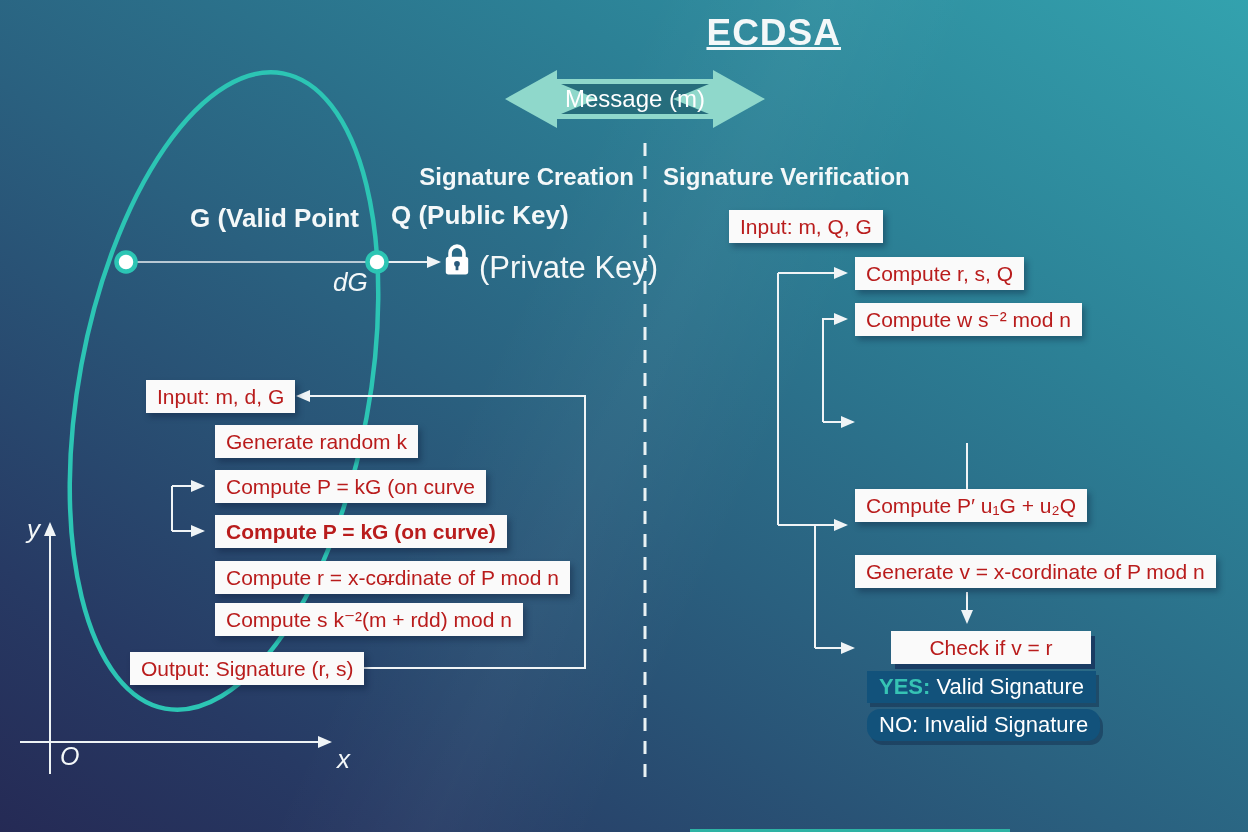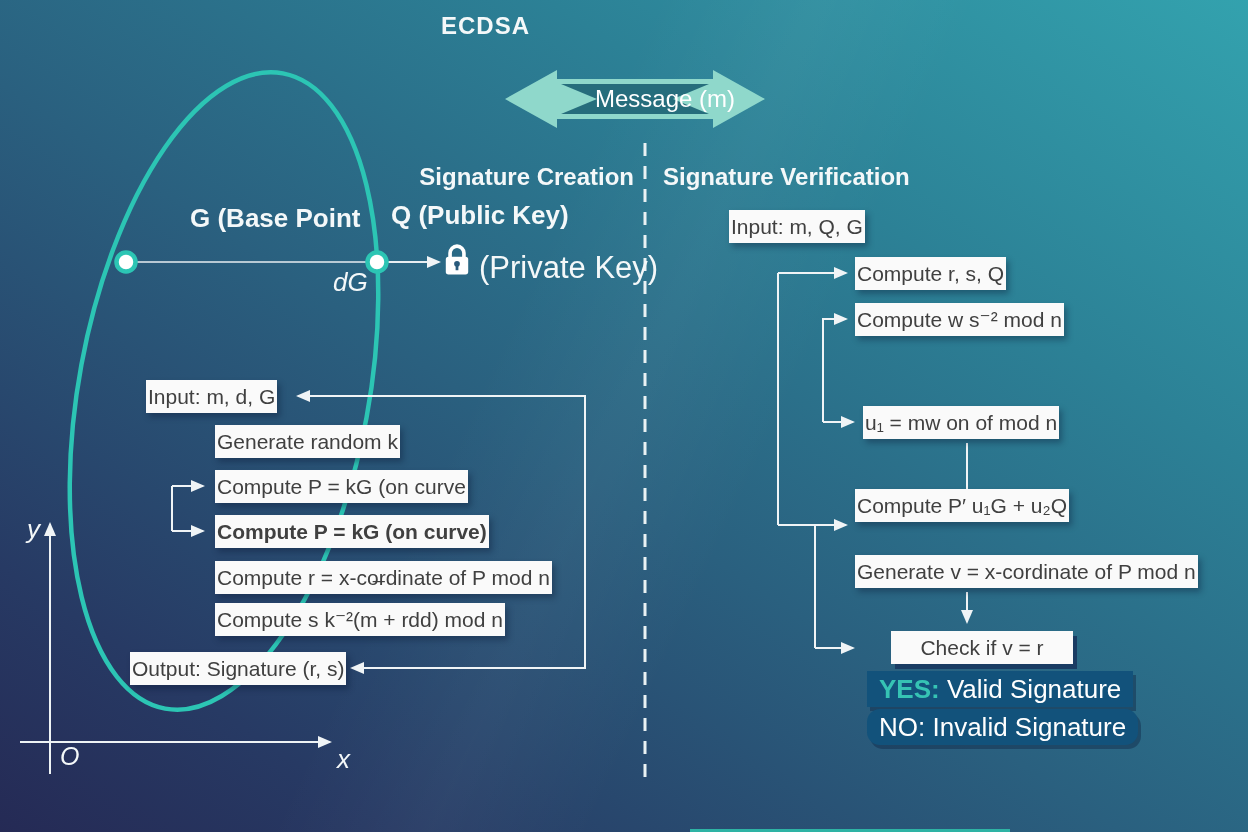--- a/index.html
+++ b/index.html
@@ -10,47 +10,47 @@
     font-family:"Liberation Sans","DejaVu Sans",sans-serif;
     background:linear-gradient(to bottom left,#33a2ae 0%,#2c8196 28%,#2a607f 55%,#273a64 84%,#252a55 100%);
   }
   #stage::after{
     content:"";position:absolute;inset:0;pointer-events:none;
     background:linear-gradient(115deg,rgba(255,255,255,0) 40%,rgba(255,255,255,.035) 50%,rgba(255,255,255,0) 60%);
   }
   .abs{position:absolute;}
   svg.layer{position:absolute;left:0;top:0;z-index:1;}
   .txt{position:absolute;color:#f4f8f9;white-space:nowrap;z-index:2;}
-  .title{font-size:24px;font-weight:700;letter-spacing:1px;text-align:left;}
+  .title{font-size:37px;font-weight:700;letter-spacing:1px;text-align:right;text-decoration:underline;}
   .hdr{font-size:24px;font-weight:600;margin-top:20px;}
   .curvelbl{font-size:26px;font-weight:600;}
   .ital{font-style:italic;font-weight:400;}
   .box{
     position:absolute;z-index:2;
-    background:#fafafa;color:#404040;
-    font-size:21px;line-height:1;padding:6px 2px;
+    background:#fafafa;color:#b91c1c;
+    font-size:21px;line-height:1;padding:6px 11px;
     white-space:nowrap;
     box-shadow:3px 4px 6px rgba(8,20,50,.35);
   }
   .checkbox{
     width:178px;text-align:center;
     box-shadow:4px 5px 0 #1a3c63;
     margin-left:29px;
   }
   .result{
     position:absolute;z-index:2;
     background:#12527b;color:#ffffff;
-    font-size:26px;line-height:1;padding:5px 12px;
+    font-size:22px;line-height:1;padding:5px 12px;
     white-space:nowrap;
     box-shadow:3px 4px 0 rgba(15,40,70,.45);
   }
   .yes-accent{color:#36c3b4;font-weight:600;}
   .banner-label{
     position:absolute;z-index:2;color:#ffffff;
-    font-size:24px;text-align:right;width:200px;
+    font-size:24px;text-align:center;width:200px;
   }
 </style>
 </head>
 <body>
 
 <div id="stage">
 
   <svg class="layer" width="1248" height="832" viewBox="0 0 1248 832">
     <defs>
       <marker id="ah" markerUnits="userSpaceOnUse" markerWidth="14" markerHeight="12" refX="12" refY="6" orient="auto">
@@ -111,21 +111,21 @@
     <rect x="690" y="829" width="320" height="3" fill="#2eb3a4"></rect>
   </svg>
 
   <div class="txt title" style="left:441px;top:12px;width:400px;">ECDSA</div>
 
   <div class="banner-label" style="left:535px;top:85px;">Message (m)</div>
 
   <div class="txt hdr" style="right:614px;top:143px;">Signature Creation</div>
   <div class="txt hdr" style="left:663px;top:143px;">Signature Verification</div>
 
-  <div class="txt curvelbl" style="left:190px;top:203px;">G (Base Point</div>
+  <div class="txt curvelbl" style="left:190px;top:203px;">G (Valid Point</div>
   <div class="txt curvelbl" style="left:391px;top:200px;">Q (Public Key)</div>
   <div class="txt curvelbl ital" style="left:333px;top:267px;">dG</div>
 
   <span class="abs" style="left:444px;top:244px;z-index:2;">
     <svg width="26" height="32" viewBox="0 0 24 30">
       <path d="M5.5 13 V8.5 a6.5 6.5 0 0 1 13 0 V13" fill="none" stroke="#ffffff" stroke-width="3.4"></path>
       <rect x="1.5" y="12" width="21" height="16.5" rx="2.5" fill="#ffffff"></rect>
       <circle cx="12" cy="18.6" r="2.7" fill="#2a5a7c"></circle>
       <rect x="10.7" y="19.2" width="2.6" height="5.4" fill="#2a5a7c"></rect>
     </svg>
@@ -140,21 +140,20 @@
   <div class="box" style="left:215px;top:425px;">Generate random k</div>
   <div class="box" style="left:215px;top:470px;">Compute P = kG (on curve</div>
   <div class="box" style="left:215px;top:515px;font-weight:bold;">Compute P = kG (on curve)</div>
   <div class="box" style="left:215px;top:561px;">Compute r = x-co̶rdinate of P mod n</div>
   <div class="box" style="left:215px;top:603px;">Compute s k⁻²(m + rdd) mod n</div>
   <div class="box" style="left:130px;top:652px;">Output: Signature (r, s)</div>
 
   <div class="box" style="left:729px;top:210px;">Input: m, Q, G</div>
   <div class="box" style="left:855px;top:257px;">Compute r, s, Q</div>
   <div class="box" style="left:855px;top:303px;">Compute w s⁻² mod n</div>
-  <div class="box" style="left:863px;top:406px;">u₁ = mw on of mod n</div>
   <div class="box" style="left:855px;top:489px;">Compute P′ u₁G + u₂Q</div>
   <div class="box" style="left:855px;top:555px;">Generate v = x-cordinate of P mod n</div>
   <div class="box checkbox" style="left:862px;top:631px;">Check if v = r</div>
 
   <div class="result" style="left:867px;top:671px;">
     <span class="yes-accent">YES:</span><span> Valid Signature</span>
   </div>
   <div class="result" style="left:867px;top:709px;border-radius:13px;">
     <span>NO:</span><span> Invalid Signature</span>
   </div>

